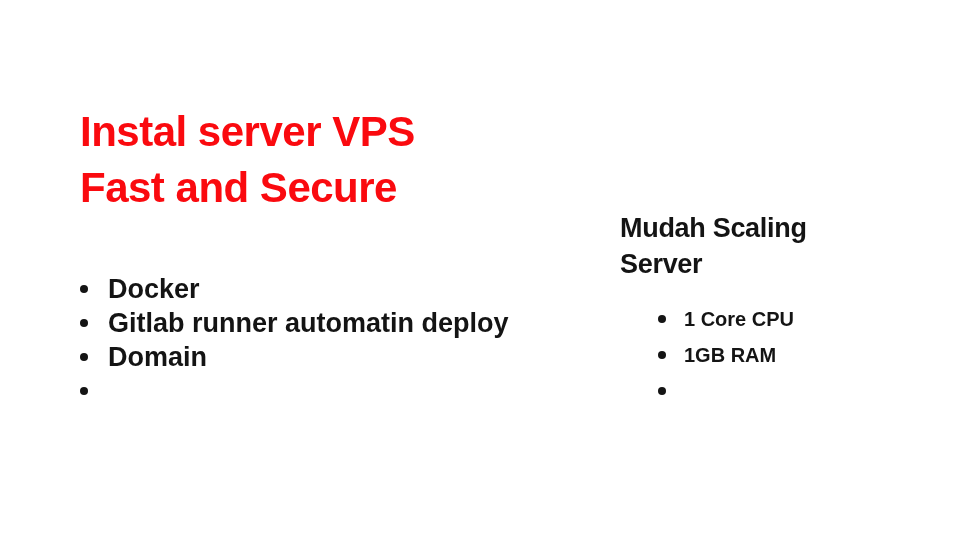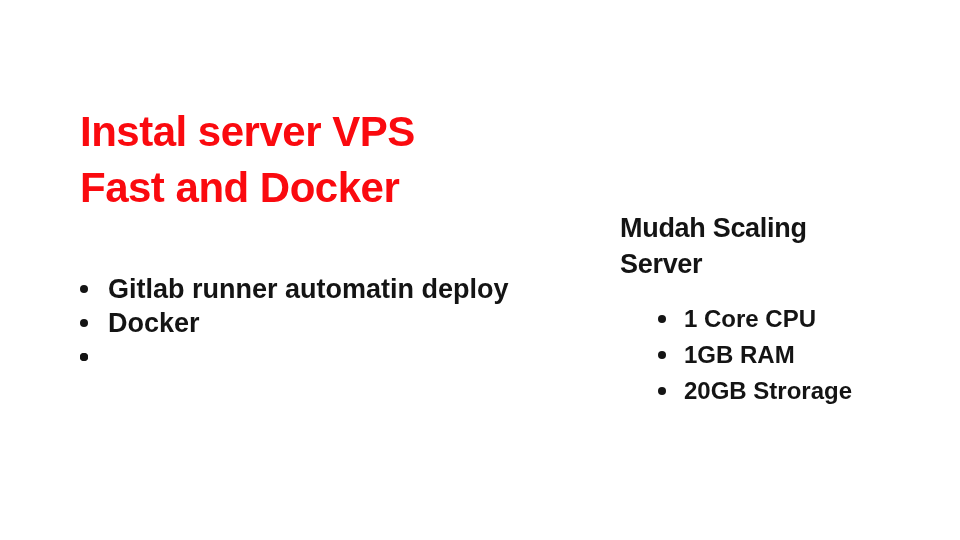--- a/index.html
+++ b/index.html
@@ -56,21 +56,21 @@
     width: 240px;
     font-size: 27px;
     font-weight: 700;
     line-height: 36px;
     letter-spacing: -0.3px;
     color: #141414;
   }
   .spec-list {
     left: 656px;
     top: 301px;
-    font-size: 24px;
+    font-size: 20px;
     line-height: 36px;
   }
   .spec-list li {
     position: relative;
     padding-left: 28px;
   }
   .bullet-dot {
     position: absolute;
     left: 2px;
     top: 13px;
@@ -83,50 +83,50 @@
     top: 14px;
   }
 </style>
 </head>
 <body>
 
 <div class="slide">
 
   <h1 class="slide-title">
     <span>Instal server VPS</span><br>
-    <span>Fast and Docker</span>
+    <span>Fast and Secure</span>
   </h1>
 
   <ul class="feature-list">
+    <li>
+      <span class="bullet-dot"></span>
+      <span>Docker</span>
+    </li>
     <li>
       <span class="bullet-dot"></span>
       <span>Gitlab runner automatin deploy</span>
     </li>
     <li>
       <span class="bullet-dot"></span>
-      <span>Docker</span>
-    </li>
-    <li>
-      <span class="bullet-dot"></span>
+      <span>Domain</span>
     </li>
     <li>
       <span class="bullet-dot"></span>
     </li>
   </ul>
 
   <h2 class="spec-heading">Mudah Scaling Server</h2>
 
   <ul class="spec-list">
     <li>
       <span class="bullet-dot"></span>
       <span>1 Core CPU</span>
     </li>
     <li>
       <span class="bullet-dot"></span>
       <span>1GB RAM</span>
     </li>
     <li>
       <span class="bullet-dot"></span>
-      <span>20GB Strorage</span>
     </li>
   </ul>
 
 </div>
 
 </body></html>

